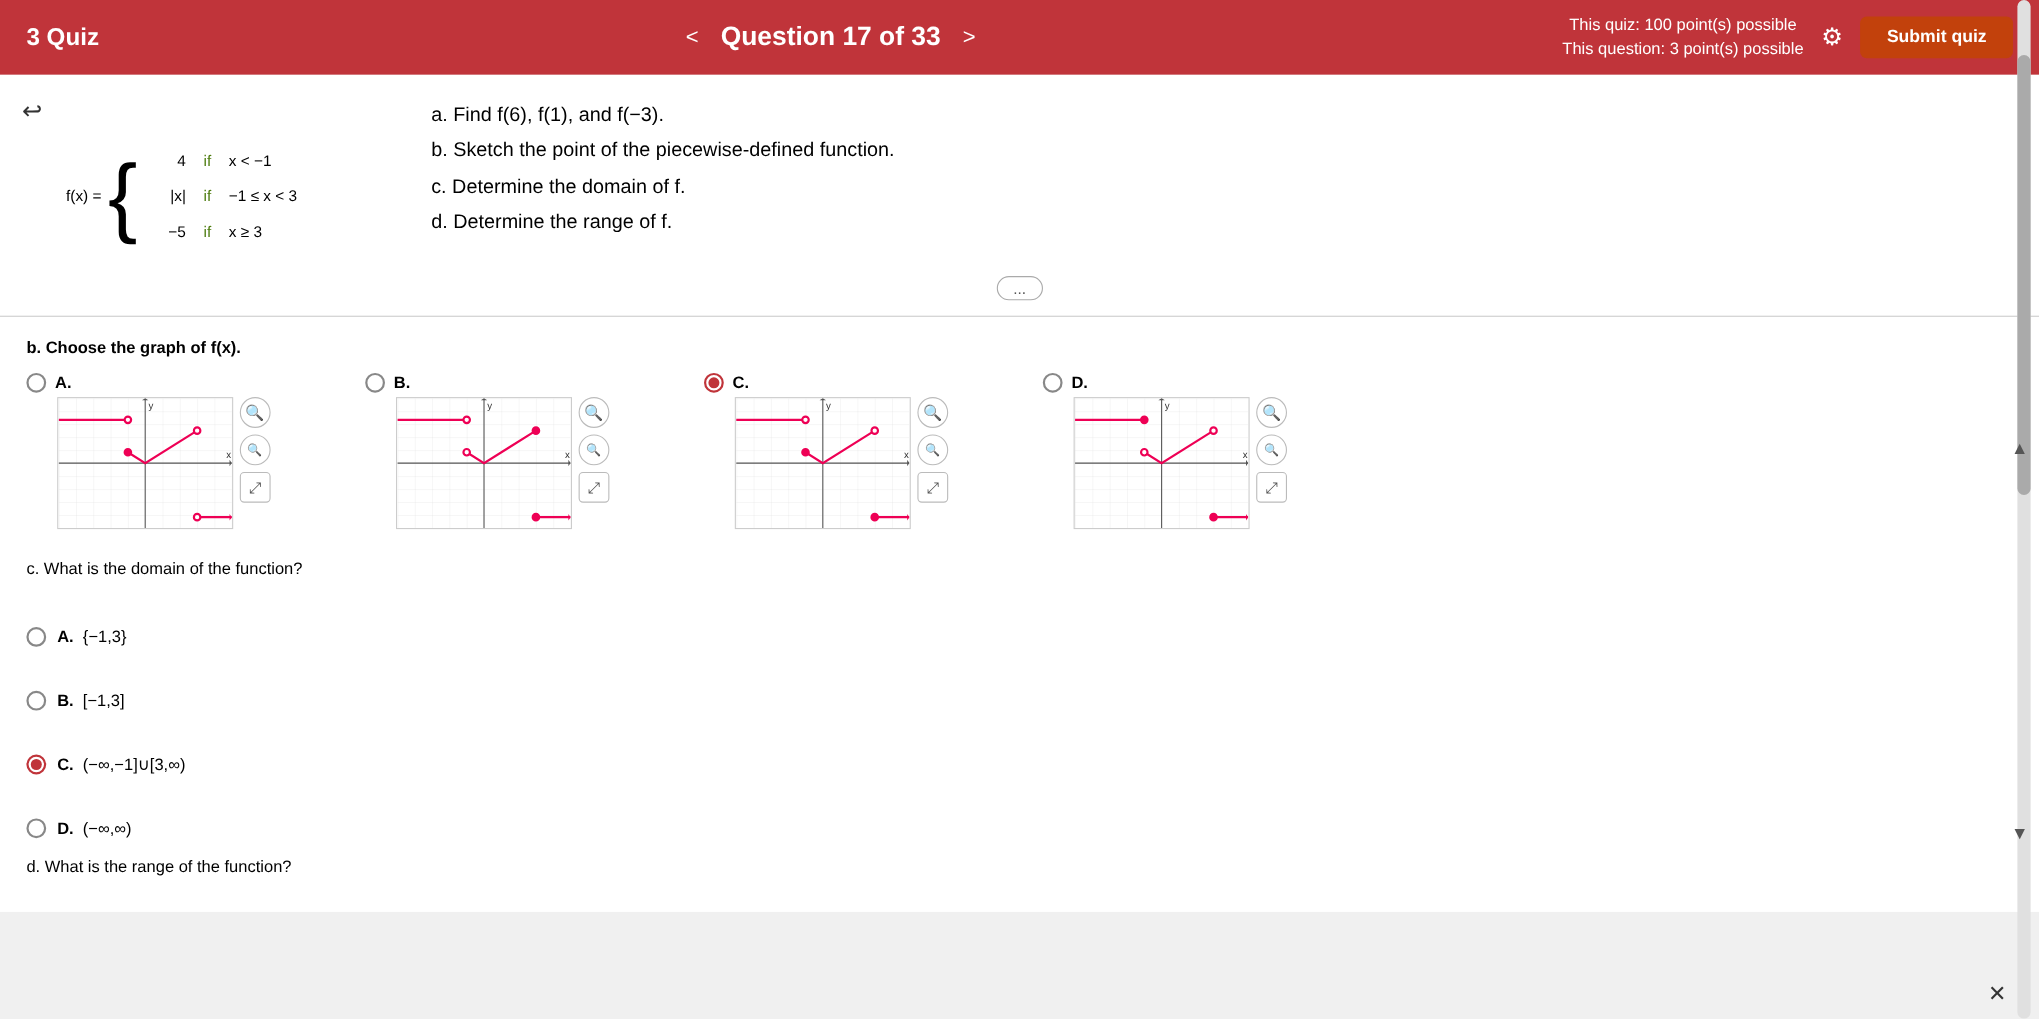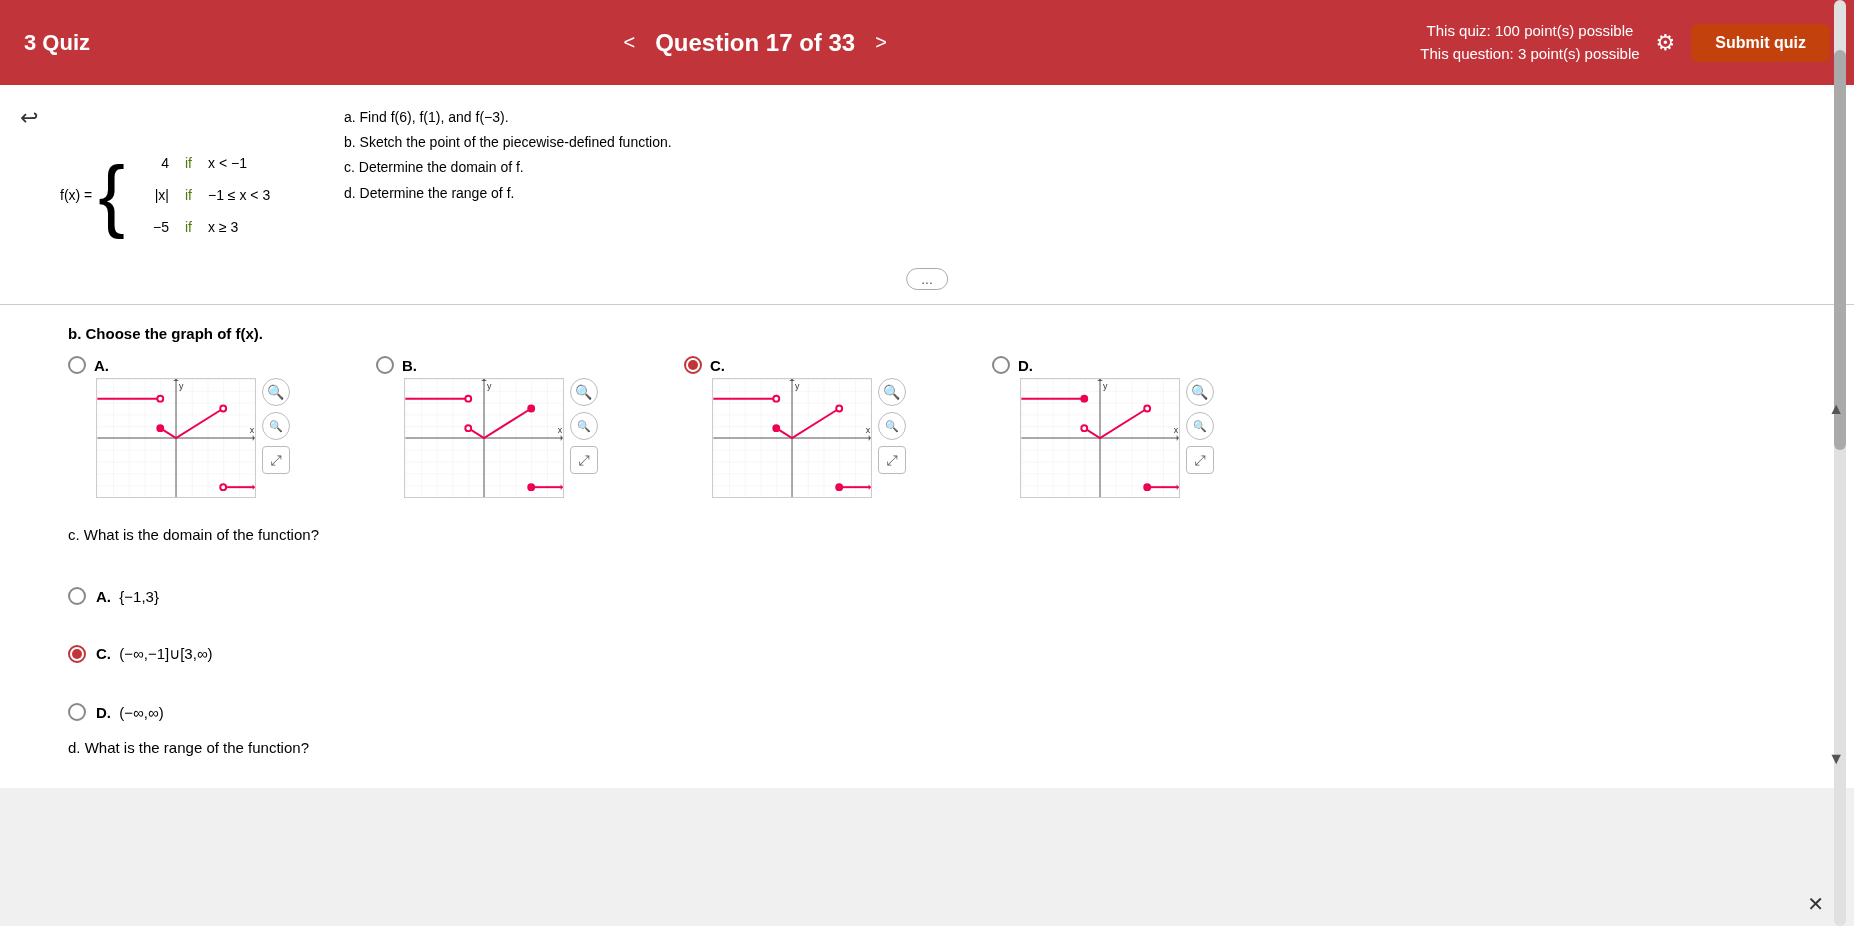--- a/index.html
+++ b/index.html
@@ -5,21 +5,21 @@
     * { box-sizing: border-box; margin: 0; padding: 0; }
     body { font-family: Arial, sans-serif; background: #f0f0f0; width: 1854px; min-height: 926px; overflow-x: hidden; }
 
     
     .header {
       background: #c0343a;
       display: flex;
       align-items: center;
       justify-content: space-between;
       padding: 0 24px;
-      height: 85px;
+      height: 68px;
     }
     .header-title {
       color: white;
       font-size: 22px;
       font-weight: bold;
     }
     .header-nav {
       display: flex;
       align-items: center;
       gap: 12px;
@@ -141,22 +141,23 @@
 
     .case-if {
       color: #4d7c0f;
     }
 
     .case-cond {
       min-width: 90px;
     }
 
     .instructions {
-      font-size: 14px;
+      font-size: 18px;
       line-height: 1.8;
+      margin-left: 48px;
     }
 
     .instructions p {
       margin: 0;
     }
 
     .ellipsis-btn {
       position: absolute;
       bottom: 14px;
       left: 50%;
@@ -165,21 +166,21 @@
       border: 1px solid #aaa;
       border-radius: 12px;
       padding: 2px 14px;
       cursor: pointer;
       font-size: 14px;
       color: #555;
     }
 
     
     .question-bottom {
-      padding: 20px 68px;
+      padding: 20px 24px;
     }
 
     .part-b-label {
       font-size: 15px;
       font-weight: bold;
       margin-bottom: 14px;
     }
 
     .graphs-row {
       display: flex;
@@ -599,20 +600,24 @@
     <div class="part-c-section">
       <div class="part-c-label">c. What is the domain of the function?</div>
 
       <div class="domain-options">
 
         <div class="domain-option">
           <div class="radio-circle"></div>
           <span class="domain-option-text"><strong>A.</strong>&nbsp;&nbsp;{−1,3}</span>
         </div>
 
+        <div class="domain-option">
+          <div class="radio-circle"></div>
+          <span class="domain-option-text"><strong>B.</strong>&nbsp;&nbsp;[−1,3]</span>
+        </div>
 
         <div class="domain-option">
           <div class="radio-circle selected"></div>
           <span class="domain-option-text"><strong>C.</strong>&nbsp;&nbsp;(−∞,−1]∪[3,∞)</span>
         </div>
 
         <div class="domain-option">
           <div class="radio-circle"></div>
           <span class="domain-option-text"><strong>D.</strong>&nbsp;&nbsp;(−∞,∞)</span>
         </div>

